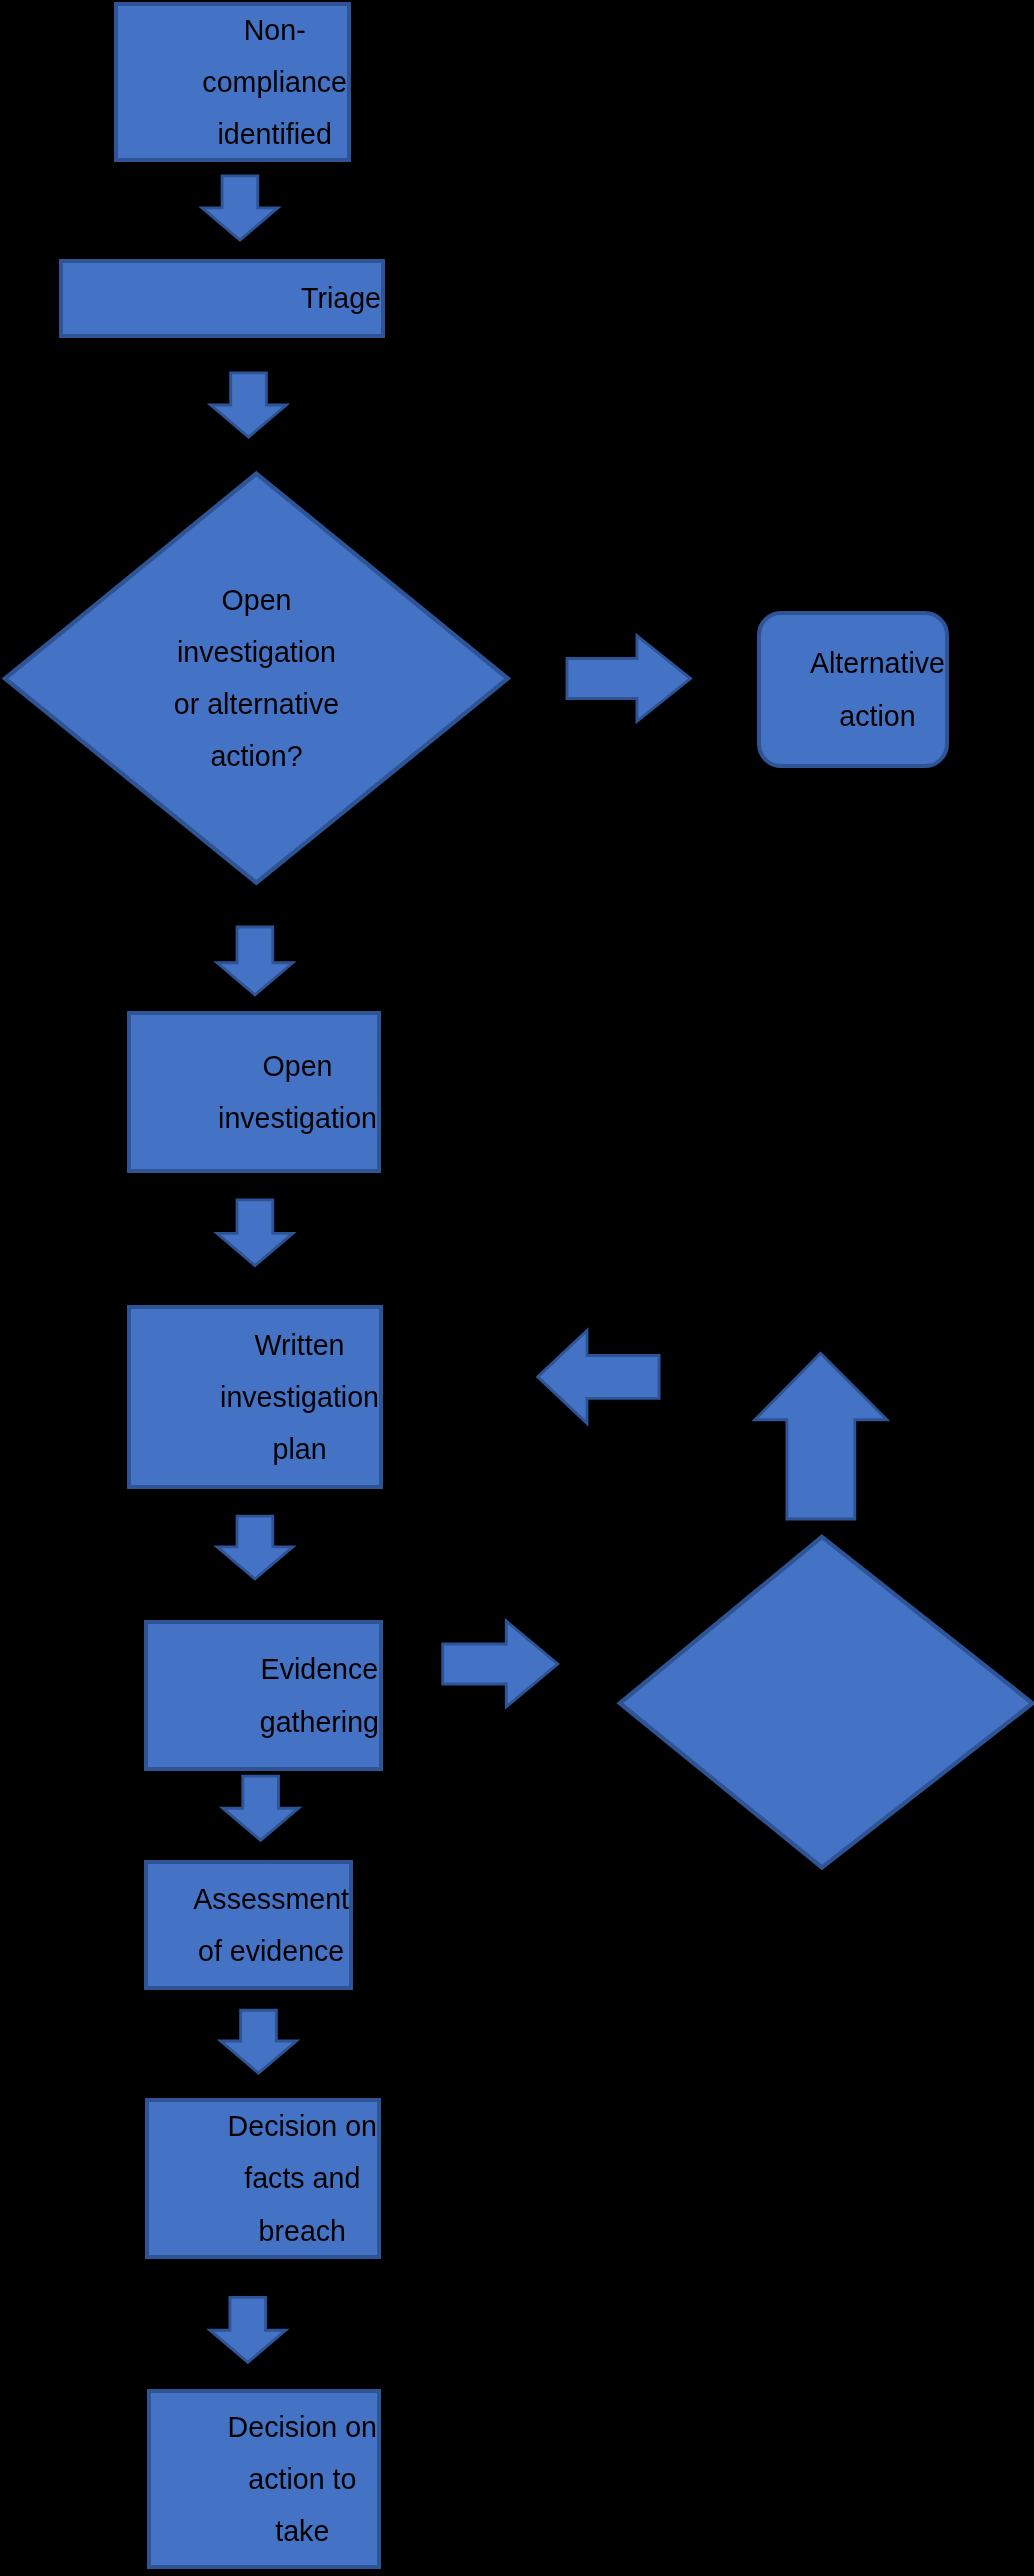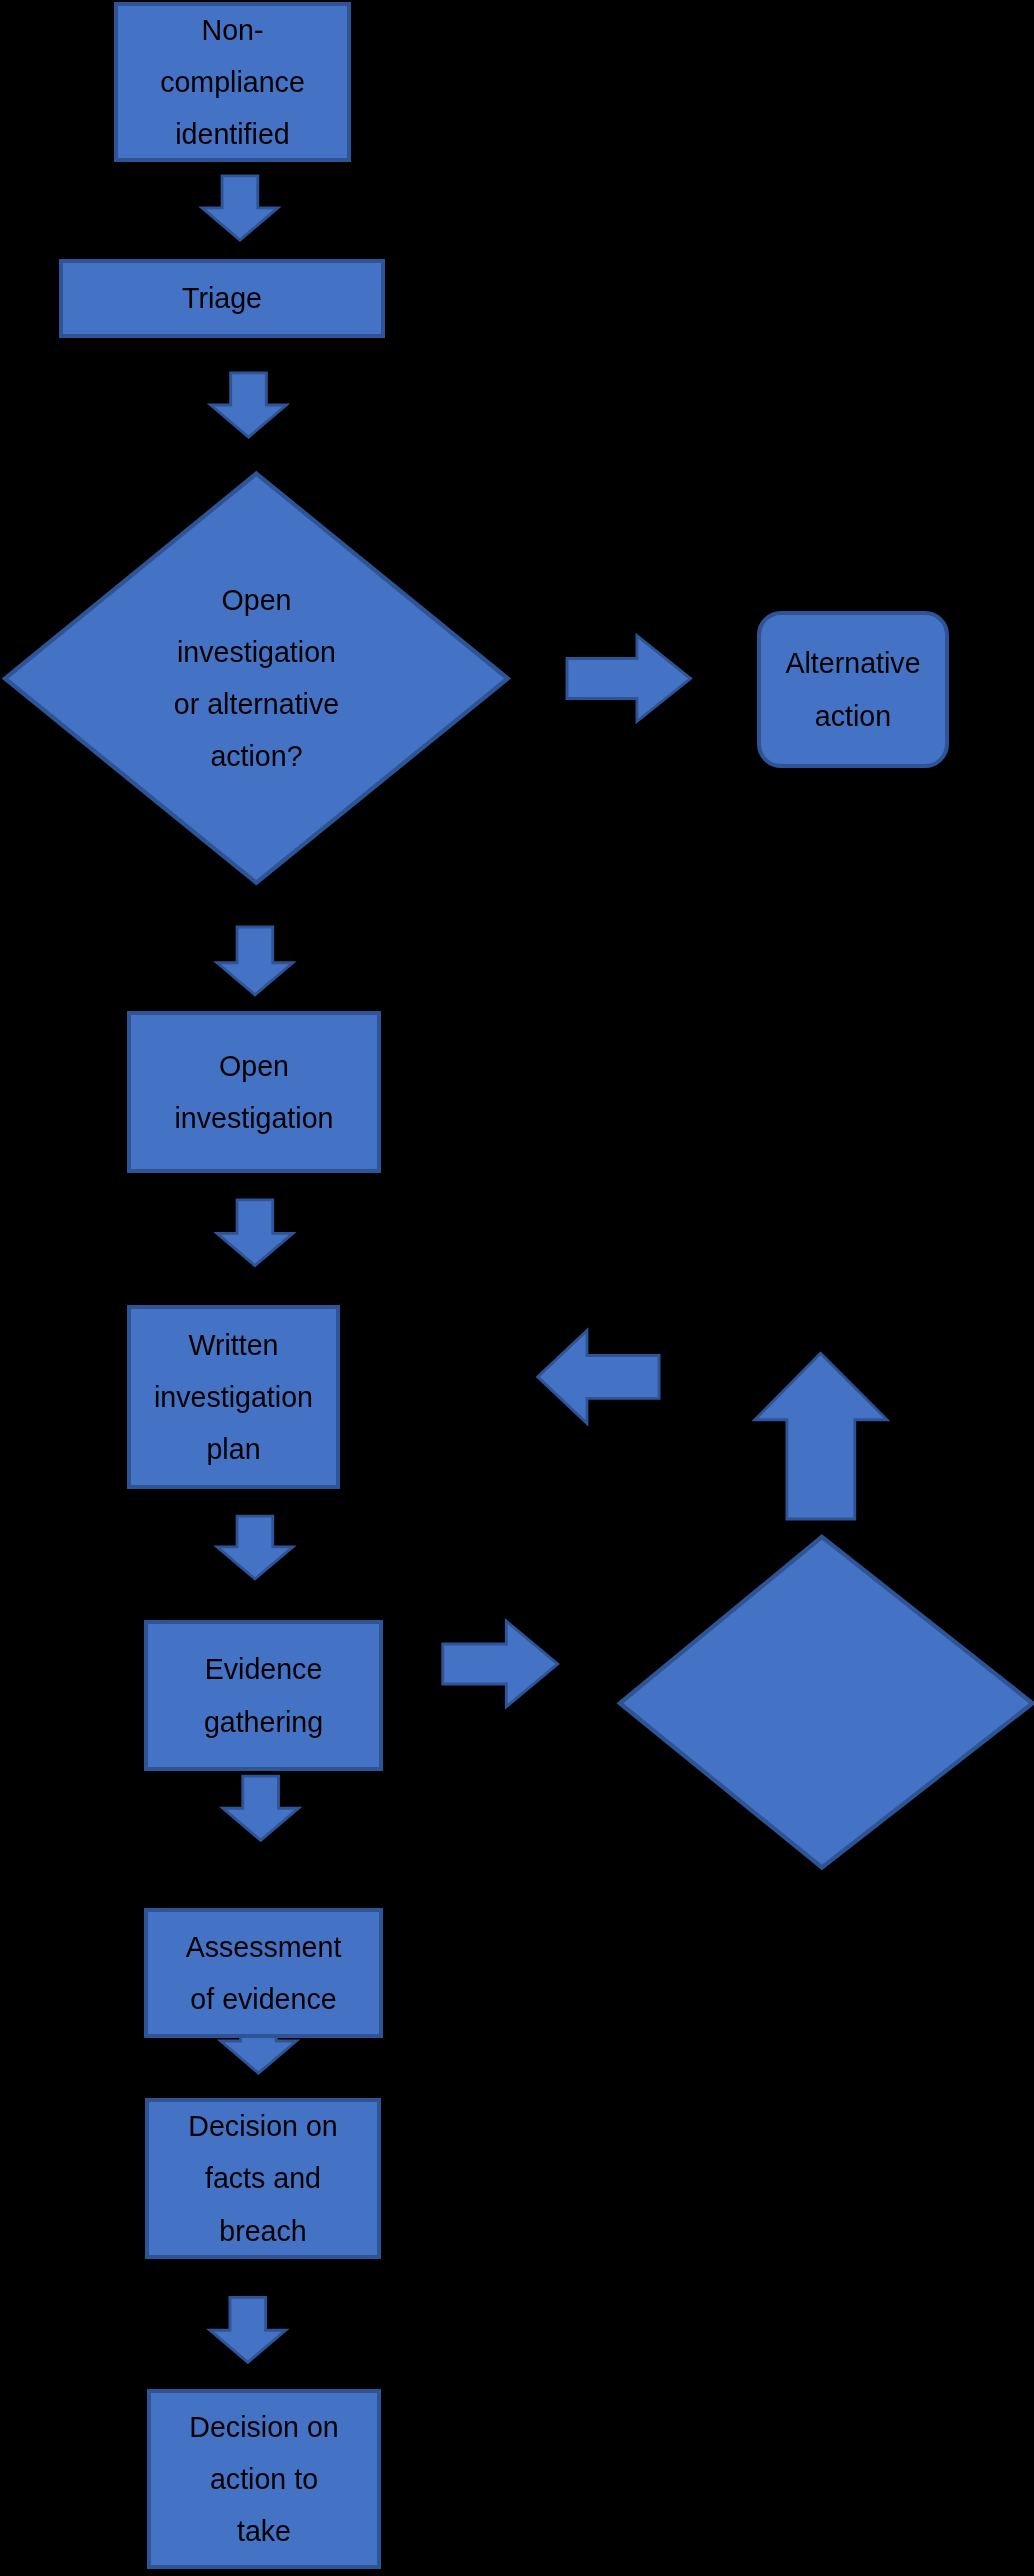--- a/index.html
+++ b/index.html
@@ -17,21 +17,21 @@
     font-family:"Liberation Sans","DejaVu Sans",sans-serif;
   }
   .layer{position:absolute;left:0;top:0;}
   .shape{fill:var(--shape-fill);stroke:var(--shape-border);stroke-width:6;}
   .arrow{fill:var(--shape-fill);stroke:var(--shape-border);stroke-width:4;stroke-linejoin:miter;}
   .node{
     position:absolute;
     box-sizing:border-box;
     background:var(--shape-fill);
     border:4.3px solid var(--shape-border);
-    display:flex;align-items:center;justify-content:center;
+    display:flex;align-items:center;justify-content:flex-end;
     text-align:center;
     color:var(--text-color);
     font-size:28.6px;line-height:1.82;
     white-space:pre-line;
   }
   .rounded{border-radius:24px;}
   .dlabel{
     position:absolute;
     display:flex;align-items:center;justify-content:center;
     text-align:center;
@@ -80,32 +80,32 @@
   <div class="node rounded" style="left:757px;top:611px;width:192px;height:157px;">
     <span>Alternative
 action</span>
   </div>
 
   <div class="node" style="left:127px;top:1011px;width:254px;height:162px;">
     <span>Open
 investigation</span>
   </div>
 
-  <div class="node" style="left:127px;top:1305px;width:213px;height:184px;">
+  <div class="node" style="left:127px;top:1305px;width:256px;height:184px;">
     <span>Written
 investigation
 plan</span>
   </div>
 
   <div class="node" style="left:144px;top:1620px;width:239px;height:151px;">
     <span>Evidence
 gathering</span>
   </div>
 
-  <div class="node" style="left:144px;top:1908px;width:239px;height:130px;">
+  <div class="node" style="left:144px;top:1860px;width:209px;height:130px;">
     <span>Assessment
 of evidence</span>
   </div>
 
   <div class="node" style="left:145px;top:2098px;width:236px;height:161px;">
     <span>Decision on
 facts and
 breach</span>
   </div>
 

